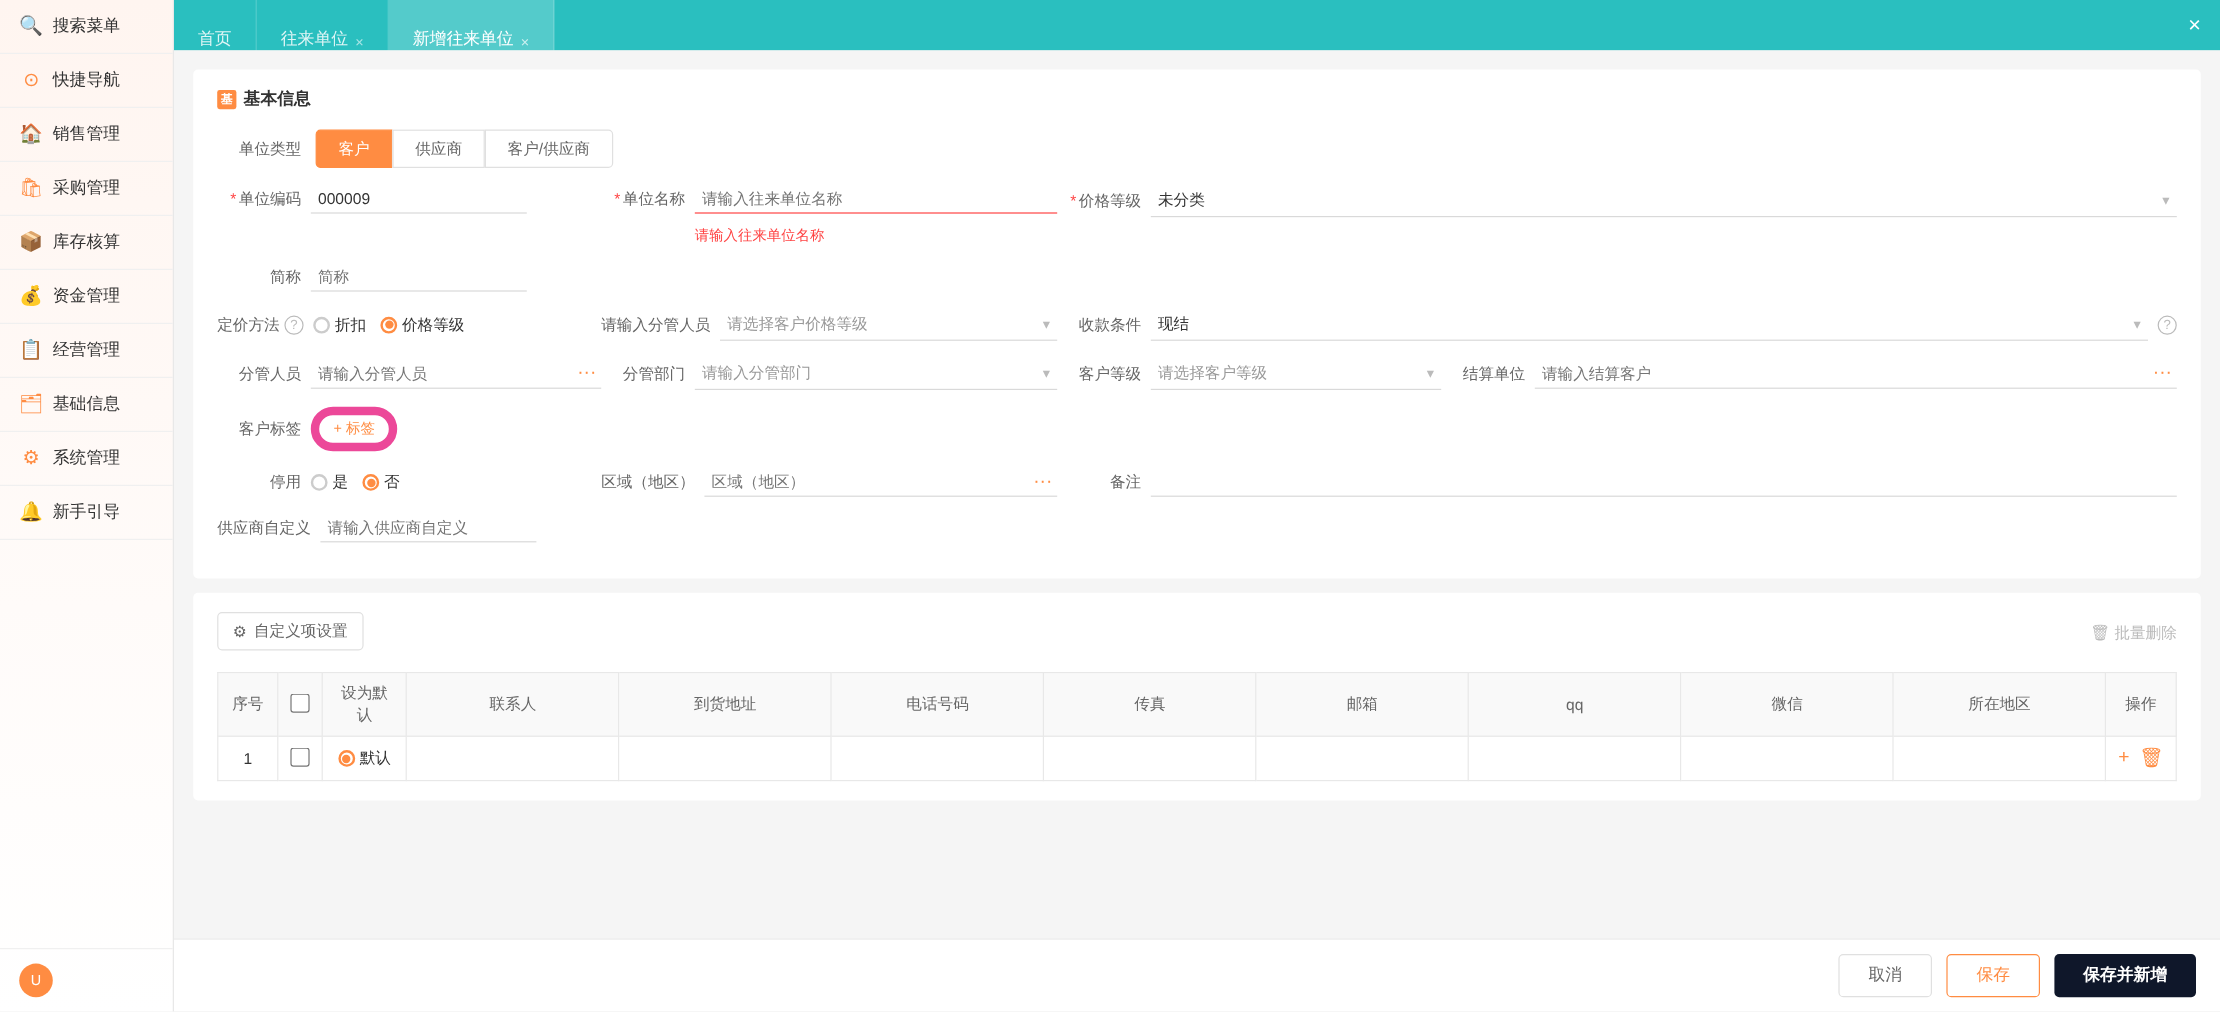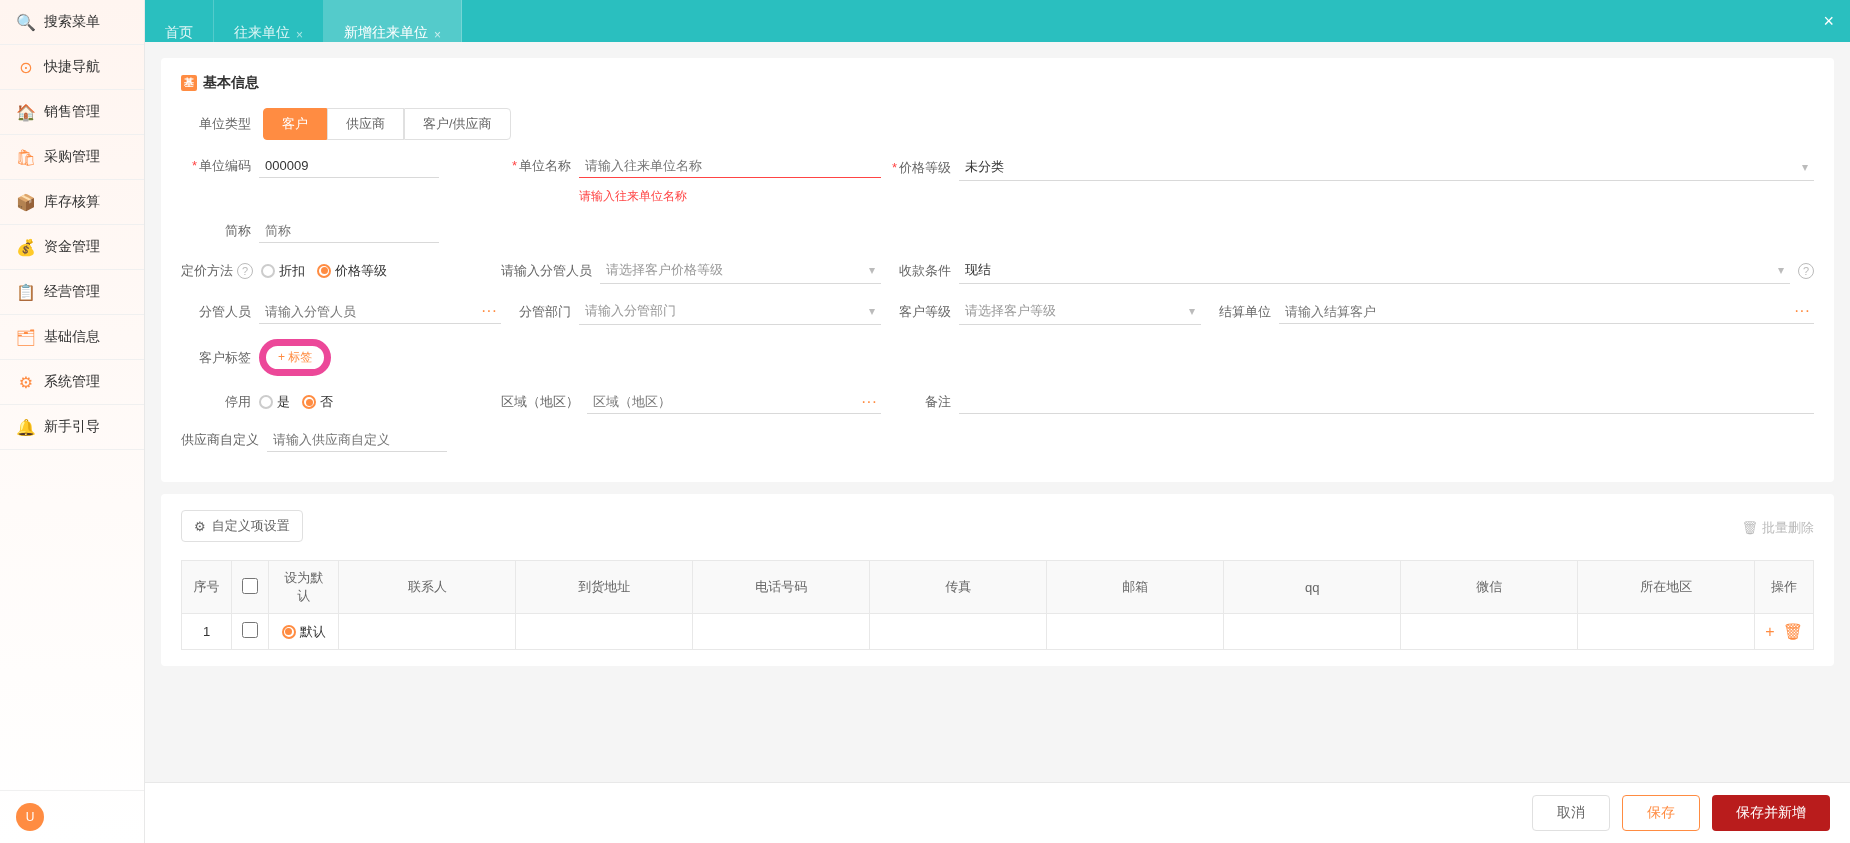--- a/index.html
+++ b/index.html
@@ -346,25 +346,26 @@
       border: 1px solid #ff8c42;
       background: white;
       color: #ff8c42;
       border-radius: 4px;
       cursor: pointer;
       font-size: 14px;
     }
     .btn-save-new {
       padding: 8px 24px;
       border: none;
-      background: #b91c1c;
+      background: #0f172a;
       color: white;
       border-radius: 4px;
       cursor: pointer;
       font-size: 14px;
+      font-weight: bold;
     }
 
     
     .batch-delete {
       text-align: right;
       margin-bottom: 6px;
       color: #bbb;
       font-size: 13px;
       cursor: pointer;
     }

